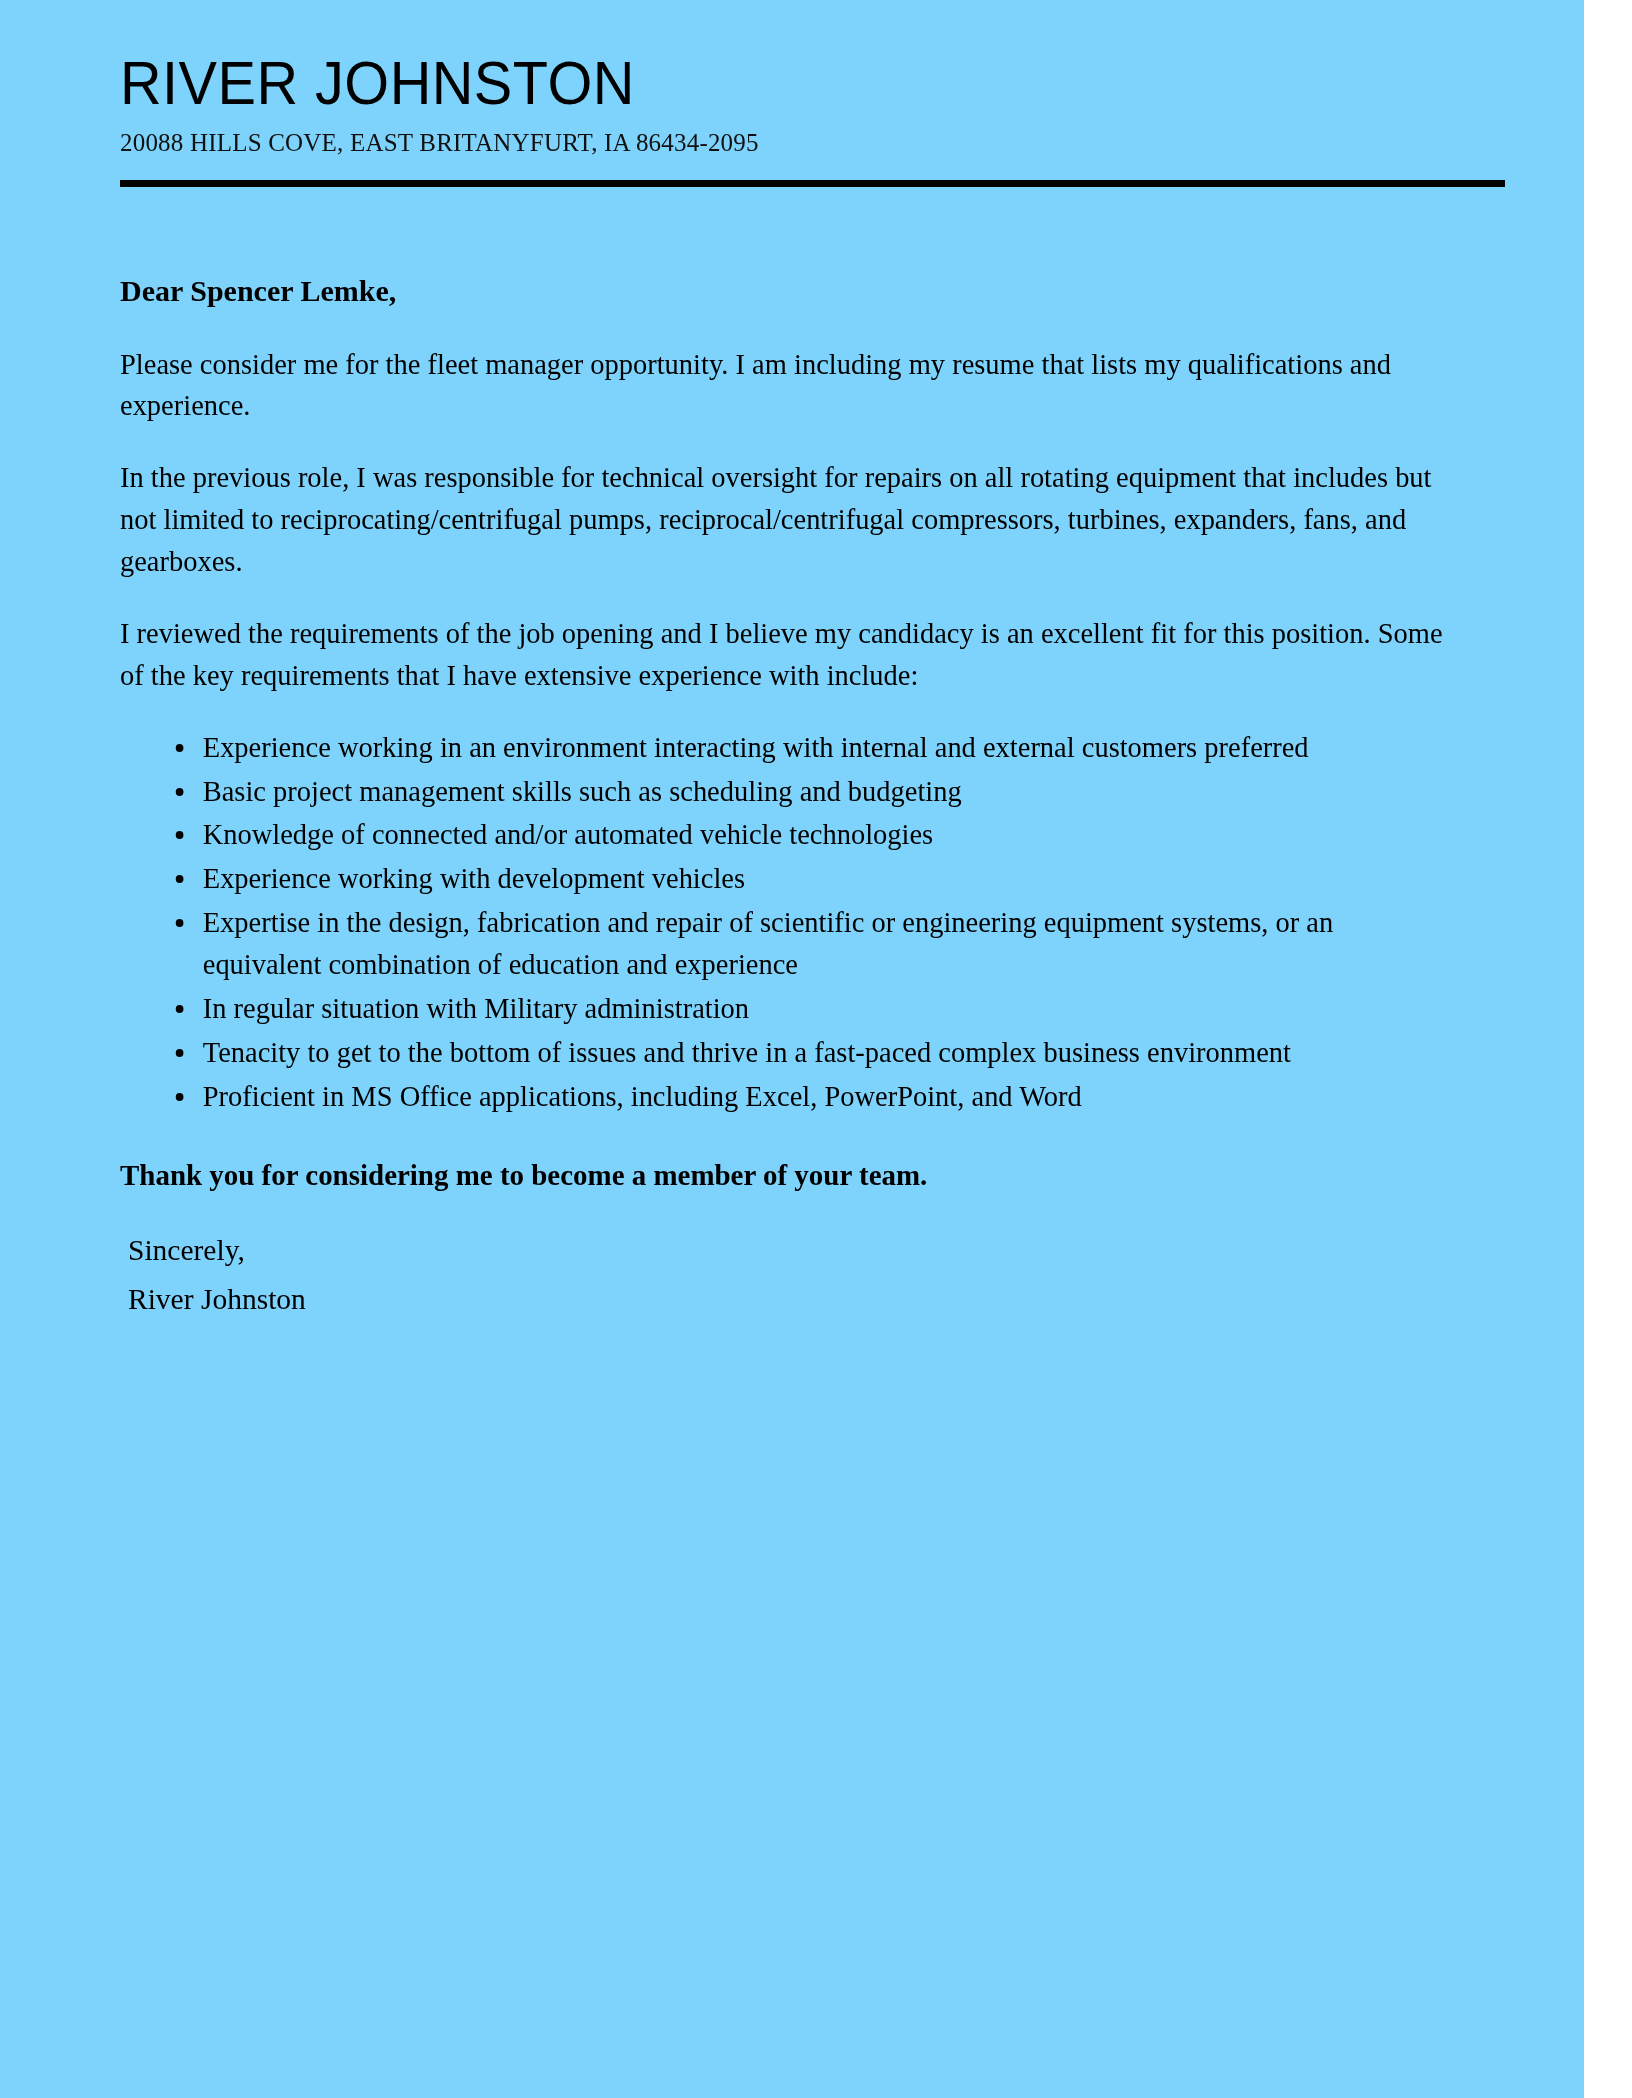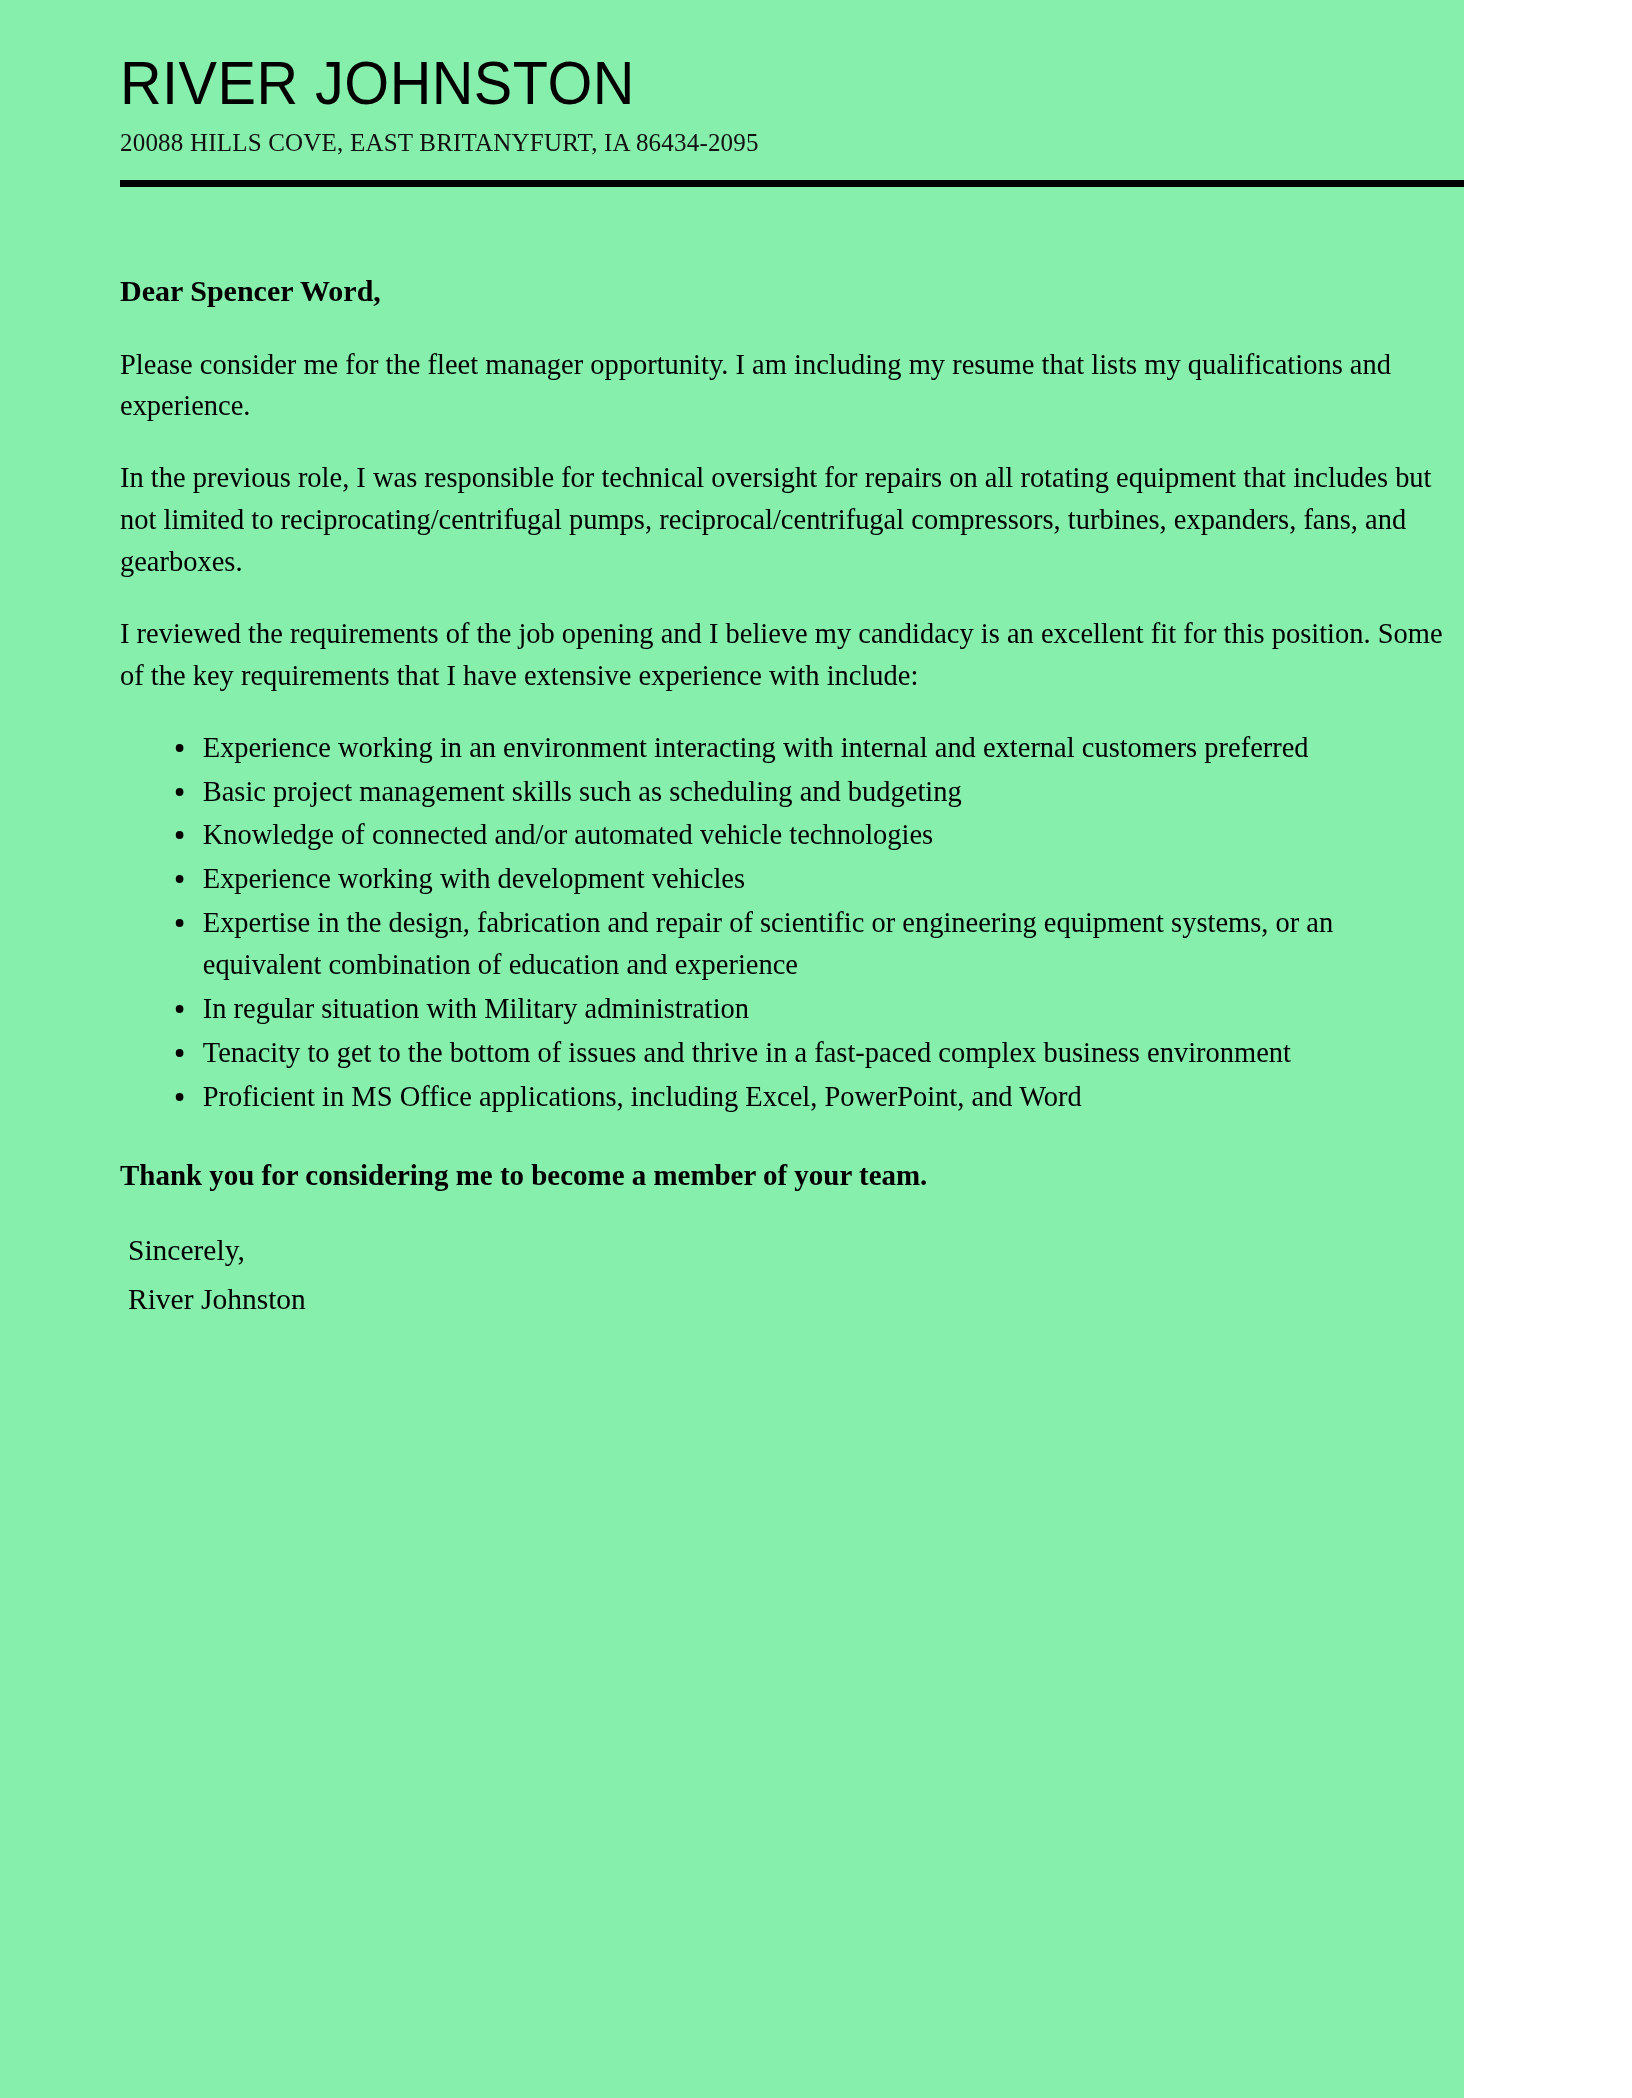--- a/index.html
+++ b/index.html
@@ -10,23 +10,23 @@
   body {
     width: 1632px;
     height: 2098px;
     font-family: "Liberation Serif", "DejaVu Serif", serif;
     color: #000000;
     -webkit-font-smoothing: antialiased;
   }
 
   .page {
     position: relative;
-    width: 1464px;
+    width: 1584px;
     height: 2098px;
-    background: #86efac;
+    background: #7dd3fc;
     box-sizing: border-box;
     padding: 0;
     overflow: hidden;
   }
 
   .content {
     position: absolute;
     left: 120px;
     top: 52px;
     width: 1390px;
@@ -139,21 +139,21 @@
   <div class="content">
 
     <header class="letterhead">
       <h1 class="candidate-name">RIVER JOHNSTON</h1>
       <div class="candidate-address">20088 HILLS COVE, EAST BRITANYFURT, IA 86434-2095</div>
       <div class="header-rule"></div>
     </header>
 
     <section class="letter-body">
 
-      <p class="salutation">Dear Spencer Word,</p>
+      <p class="salutation">Dear Spencer Lemke,</p>
 
       <p class="para">Please consider me for the fleet manager opportunity. I am including my resume that lists my qualifications and experience.</p>
 
       <p class="para">In the previous role, I was responsible for technical oversight for repairs on all rotating equipment that includes but not limited to reciprocating/centrifugal pumps, reciprocal/centrifugal compressors, turbines, expanders, fans, and gearboxes.</p>
 
       <p class="para">I reviewed the requirements of the job opening and I believe my candidacy is an excellent fit for this position. Some of the key requirements that I have extensive experience with include:</p>
 
       <ul class="bullets">
         <li>Experience working in an environment interacting with internal and external customers preferred</li>
         <li>Basic project management skills such as scheduling and budgeting</li>

